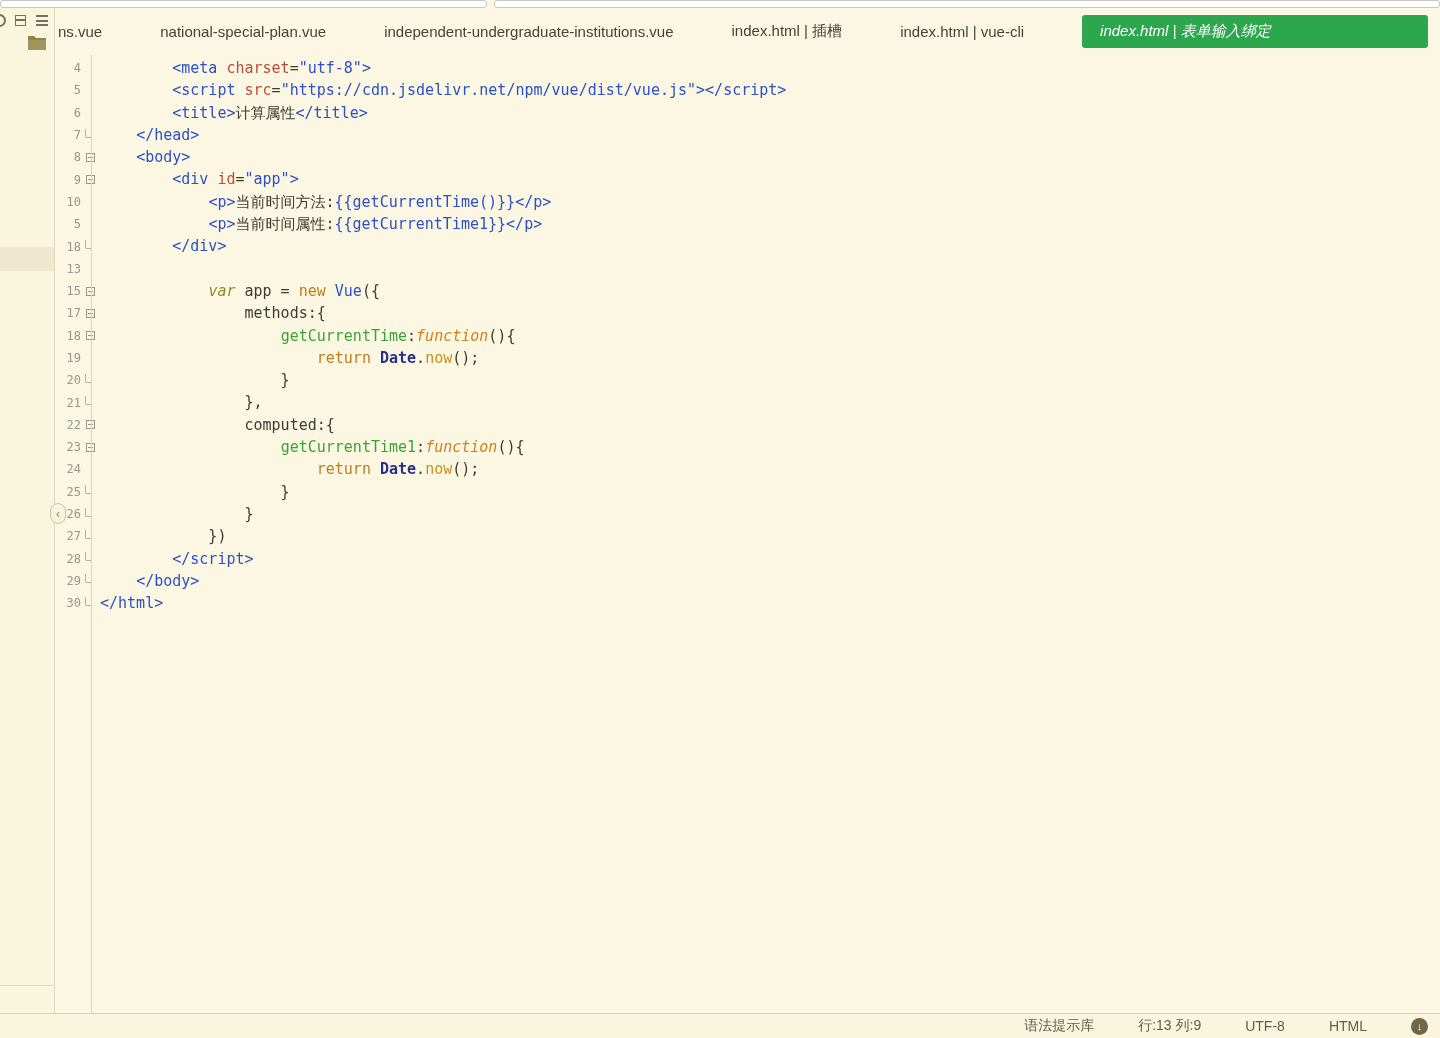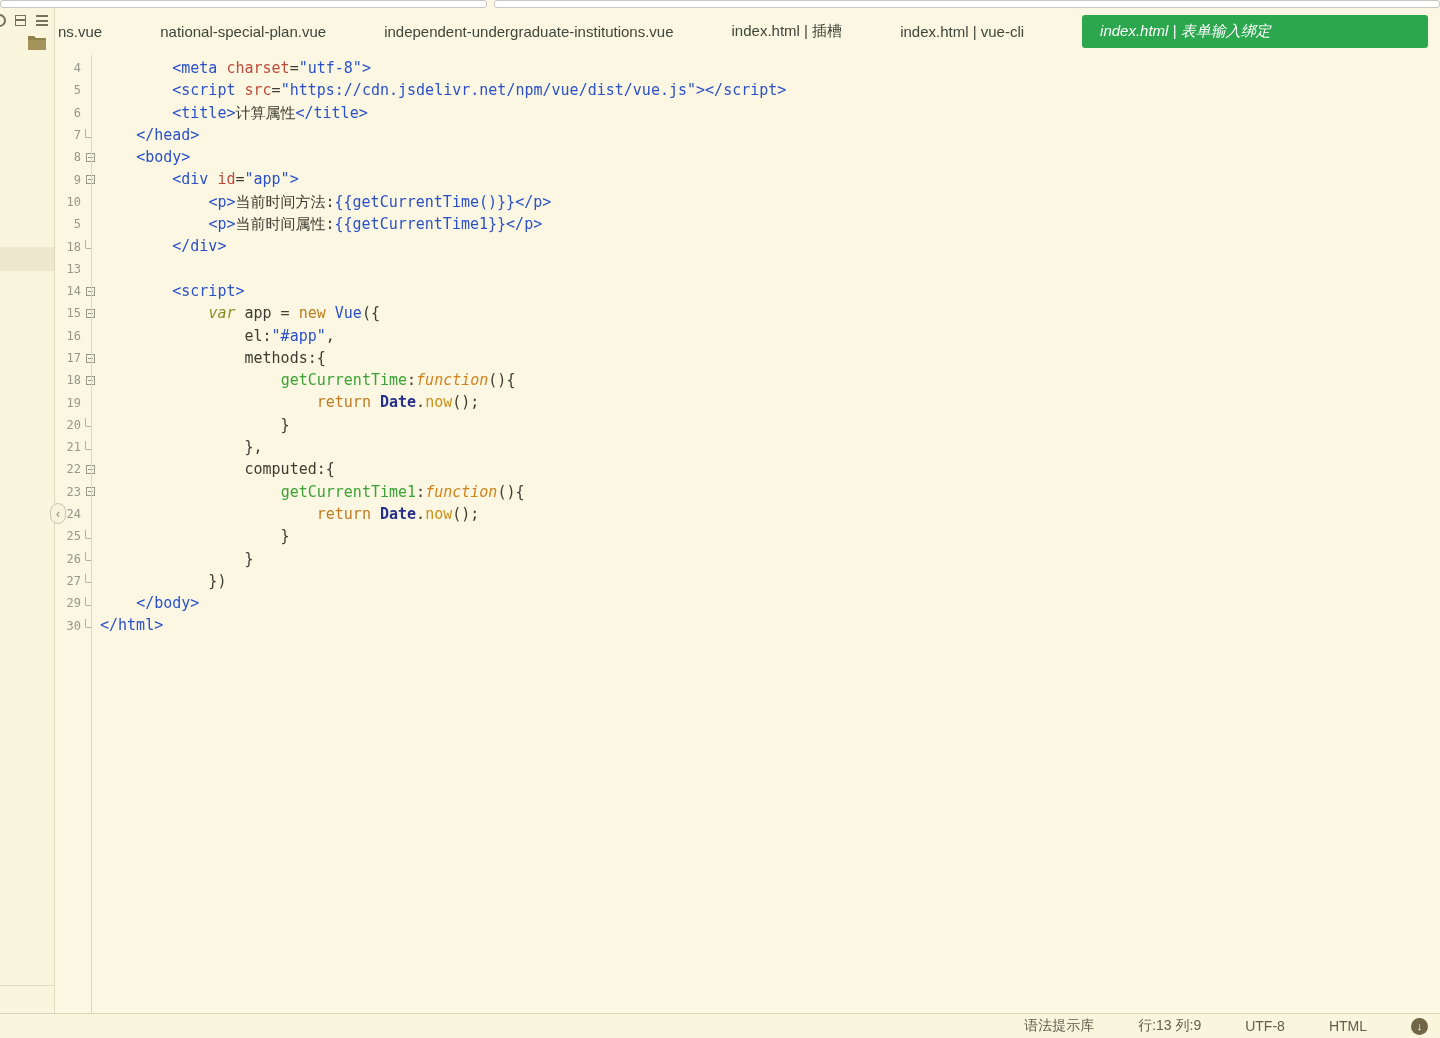--- a/index.html
+++ b/index.html
@@ -196,43 +196,29 @@
         <span class="foldend"></span>
       </span>
       <span class="codetext"><span class="sg-p">        </span><span class="sg-t">&lt;/div&gt;</span></span>
     </div>
     <div class="line">
       <span class="ln">13</span>
       <span class="fold"></span>
       <span class="codetext"></span>
     </div>
     <div class="line">
-      <span class="ln">14</span>
-      <span class="fold">
-        <span class="foldbox">
-          <span class="foldminus"></span>
-        </span>
-      </span>
-      <span class="codetext"><span class="sg-p">        </span><span class="sg-t">&lt;script&gt;</span></span>
-    </div>
-    <div class="line">
       <span class="ln">15</span>
       <span class="fold">
         <span class="foldbox">
           <span class="foldminus"></span>
         </span>
       </span>
       <span class="codetext"><span class="sg-p">            </span><span class="sg-v">var</span><span class="sg-p"> app = </span><span class="sg-k">new</span><span class="sg-p"> </span><span class="sg-c">Vue</span><span class="sg-p">({</span></span>
     </div>
     <div class="line">
-      <span class="ln">16</span>
-      <span class="fold"></span>
-      <span class="codetext"><span class="sg-p">                el:</span><span class="sg-s">"#app"</span><span class="sg-p">,</span></span>
-    </div>
-    <div class="line">
       <span class="ln">17</span>
       <span class="fold">
         <span class="foldbox">
           <span class="foldminus"></span>
         </span>
       </span>
       <span class="codetext"><span class="sg-p">                methods:{</span></span>
     </div>
     <div class="line">
       <span class="ln">18</span>
@@ -298,20 +284,27 @@
         <span class="foldend"></span>
       </span>
       <span class="codetext"><span class="sg-p">                }</span></span>
     </div>
     <div class="line">
       <span class="ln">27</span>
       <span class="fold">
         <span class="foldend"></span>
       </span>
       <span class="codetext"><span class="sg-p">            })</span></span>
+    </div>
+    <div class="line">
+      <span class="ln">28</span>
+      <span class="fold">
+        <span class="foldend"></span>
+      </span>
+      <span class="codetext"><span class="sg-p">        </span><span class="sg-t">&lt;/script&gt;</span></span>
     </div>
     <div class="line">
       <span class="ln">29</span>
       <span class="fold">
         <span class="foldend"></span>
       </span>
       <span class="codetext"><span class="sg-p">    </span><span class="sg-t">&lt;/body&gt;</span></span>
     </div>
     <div class="line">
       <span class="ln">30</span>

